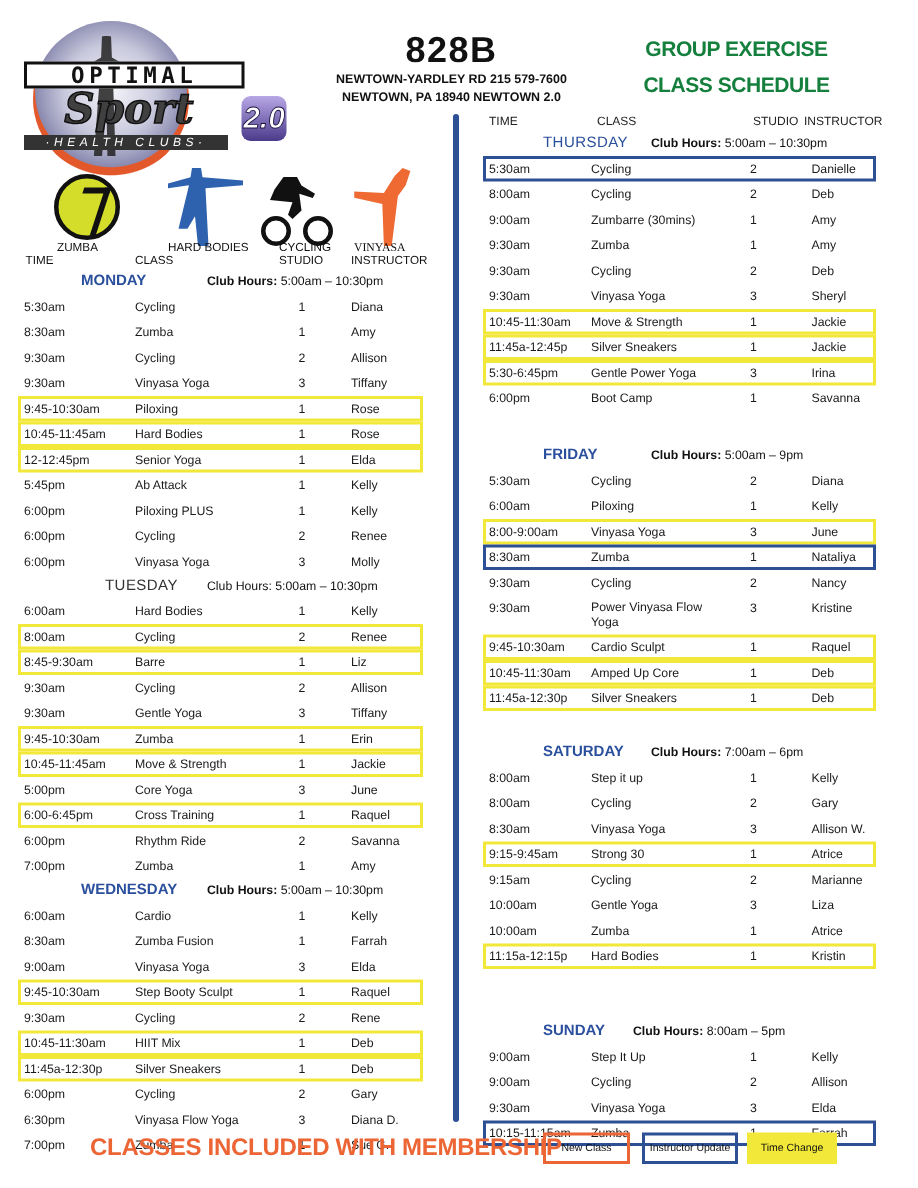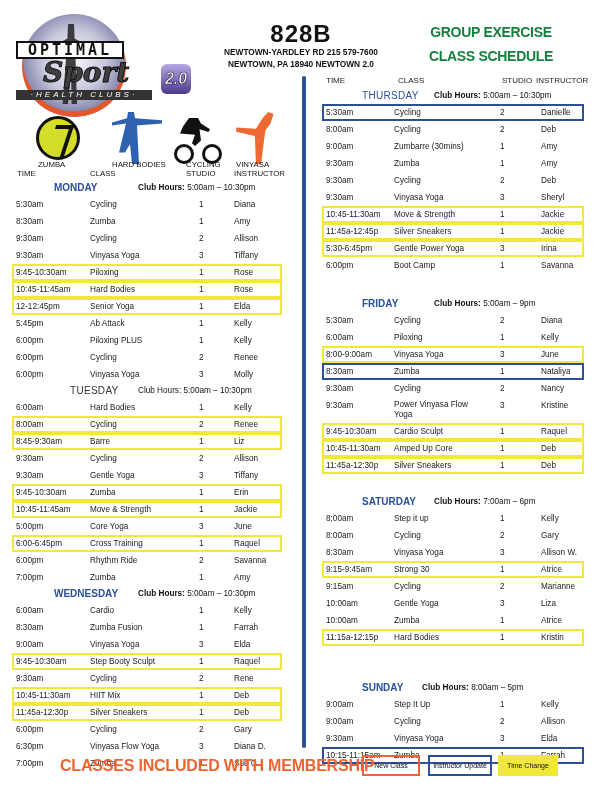--- a/index.html
+++ b/index.html
@@ -11,37 +11,37 @@
     .logo-circle {
       position: absolute; left: 8px; top: 0; width: 104px; height: 104px; border-radius: 50%;
       background: radial-gradient(circle at 50% 45%, #f4f4fa 0%, #c9c9dd 40%, #8a8ab0 65%, #e3582a 66%, #e3582a 72%, #ffffff 73%);
     }
     .logo-figure {
       position: absolute; left: 42px; top: 10px; width: 30px; height: 80px;
       background: #222; border-radius: 14px 14px 6px 6px; opacity: .85;
       clip-path: polygon(40% 0, 60% 0, 62% 18%, 100% 26%, 100% 30%, 64% 30%, 70% 100%, 52% 100%, 50% 60%, 40% 100%, 22% 100%, 36% 30%, 0 30%, 0 26%, 38% 18%);
     }
     .logo-optimal {
-      position: absolute; left: 2px; top: 27px; width: 108px; height: 18px;
+      position: absolute; left: 2px; top: 27px; width: 147px; height: 18px;
       background: #fff; border: 2px solid #111; color: #111; font-weight: bold; font-size: 15px;
       letter-spacing: 3px; text-align: center; line-height: 14px; font-family: "DejaVu Sans Mono", monospace;
     }
     .logo-sport {
       position: absolute; left: 12px; top: 44px; width: 120px; text-align: center;
       color: #404040; font-size: 28px; font-style: italic; font-weight: bold; font-family: "DejaVu Serif", serif;
       -webkit-text-stroke: 1px #111; line-height: 30px;
     }
     .logo-health {
       position: absolute; left: 2px; top: 76px; width: 136px; text-align: center;
       color: #fff; background: #333; font-size: 8px; letter-spacing: 3px; font-style: italic; line-height: 10px;
     }
     .badge-20 {
       position: absolute; left: 161px; top: 64px; width: 30px; height: 30px; border-radius: 6px;
       background: linear-gradient(#b8a8e6, #4a3a8a); color: #fff; font-weight: bold; font-style: italic;
-      font-size: 16px; text-align: center; line-height: 30px; -webkit-text-stroke: .6px #1a1040;
+      font-size: 20px; text-align: center; line-height: 30px; -webkit-text-stroke: .6px #1a1040;
     }
 
     .address { position: absolute; left: 196px; top: 22px; width: 210px; text-align: center; }
     .address .num { font-size: 24px; font-weight: bold; letter-spacing: 1px; line-height: 24px; color: #111; }
     .address .line { font-size: 8.3px; font-weight: bold; line-height: 12px; color: #111; white-space: nowrap; }
 
     .title { position: absolute; left: 386px; top: 20px; width: 210px; color: #15803d; font-weight: bold; font-size: 14px; line-height: 24px; letter-spacing: -.3px; text-align: center; }
 
     
     .icons { position: absolute; left: 0; top: 112px; width: 300px; height: 60px; }
@@ -123,21 +123,21 @@
     <div class="body"></div>
     <div class="w1"></div>
     <div class="w2"></div>
   </div>
   <div class="ic ic-yoga"></div>
 </div>
 <div class="icon-labels">
   <span style="left:38px;top:0;">ZUMBA</span>
   <span style="left:112px;top:0;">HARD BODIES</span>
   <span style="left:186px;top:0;">CYCLING</span>
-  <span style="left:236px;top:0;">VINYASA</span>
+  <span style="left:236px;top:0;font-family:Liberation Serif, serif;">VINYASA</span>
   <span style="left:17px;top:9px;">TIME</span>
   <span style="left:90px;top:9px;">CLASS</span>
   <span style="left:186px;top:9px;">STUDIO</span>
   <span style="left:234px;top:9px;">INSTRUCTOR</span>
 </div>
 
 <div class="col left">
   <div>
     <div class="day-head">
       <span class="day" style="left:42px;">MONDAY</span>

